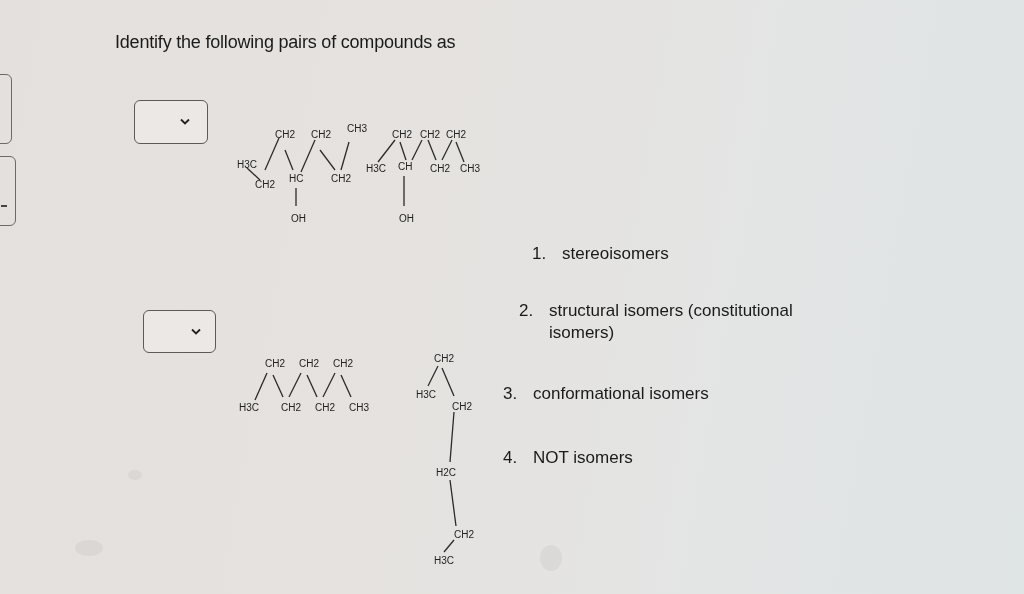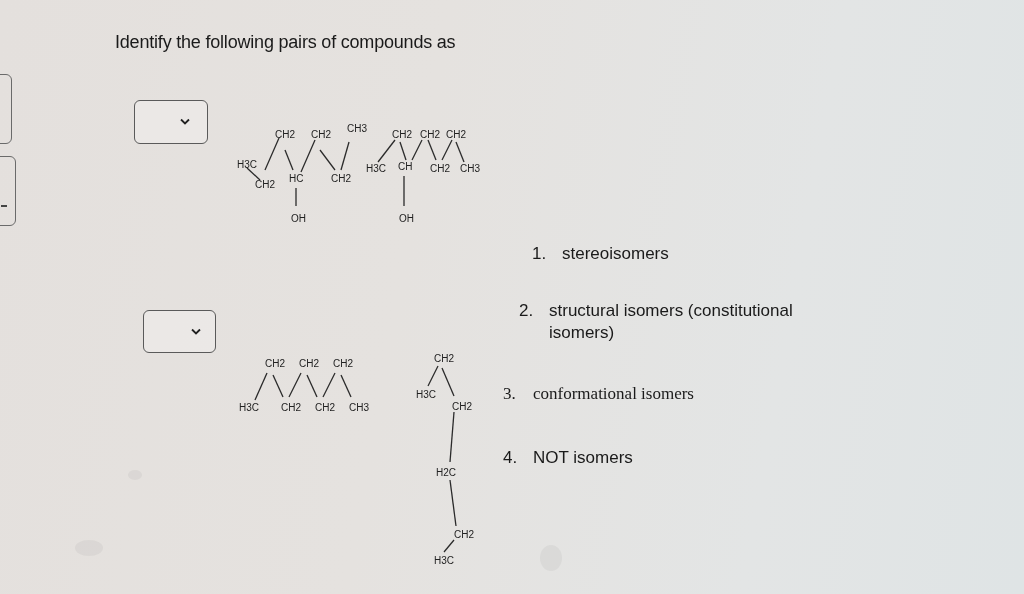--- a/index.html
+++ b/index.html
@@ -150,18 +150,18 @@
   <text x="44" y="198" data="">CH2</text>
   <text x="24" y="224">H3C</text>
 </svg>
 
 <div class="option" style="left:503px; top:243px;margin-left:29px;">
   <span class="num">1.</span><span class="txt">stereoisomers</span>
 </div>
 <div class="option" style="left:503px; top:300px;margin-left:16px;">
   <span class="num">2.</span><span class="txt" style="width:290px;">structural isomers (constitutional isomers)</span>
 </div>
-<div class="option" style="left:503px; top:383px;font-family:Liberation Serif, serif;">
+<div class="option" style="left:503px; top:383px;">
   <span class="num">3.</span><span class="txt">conformational isomers</span>
 </div>
 <div class="option" style="left:503px; top:447px;">
   <span class="num">4.</span><span class="txt">NOT isomers</span>
 </div>
 
 </body></html>

